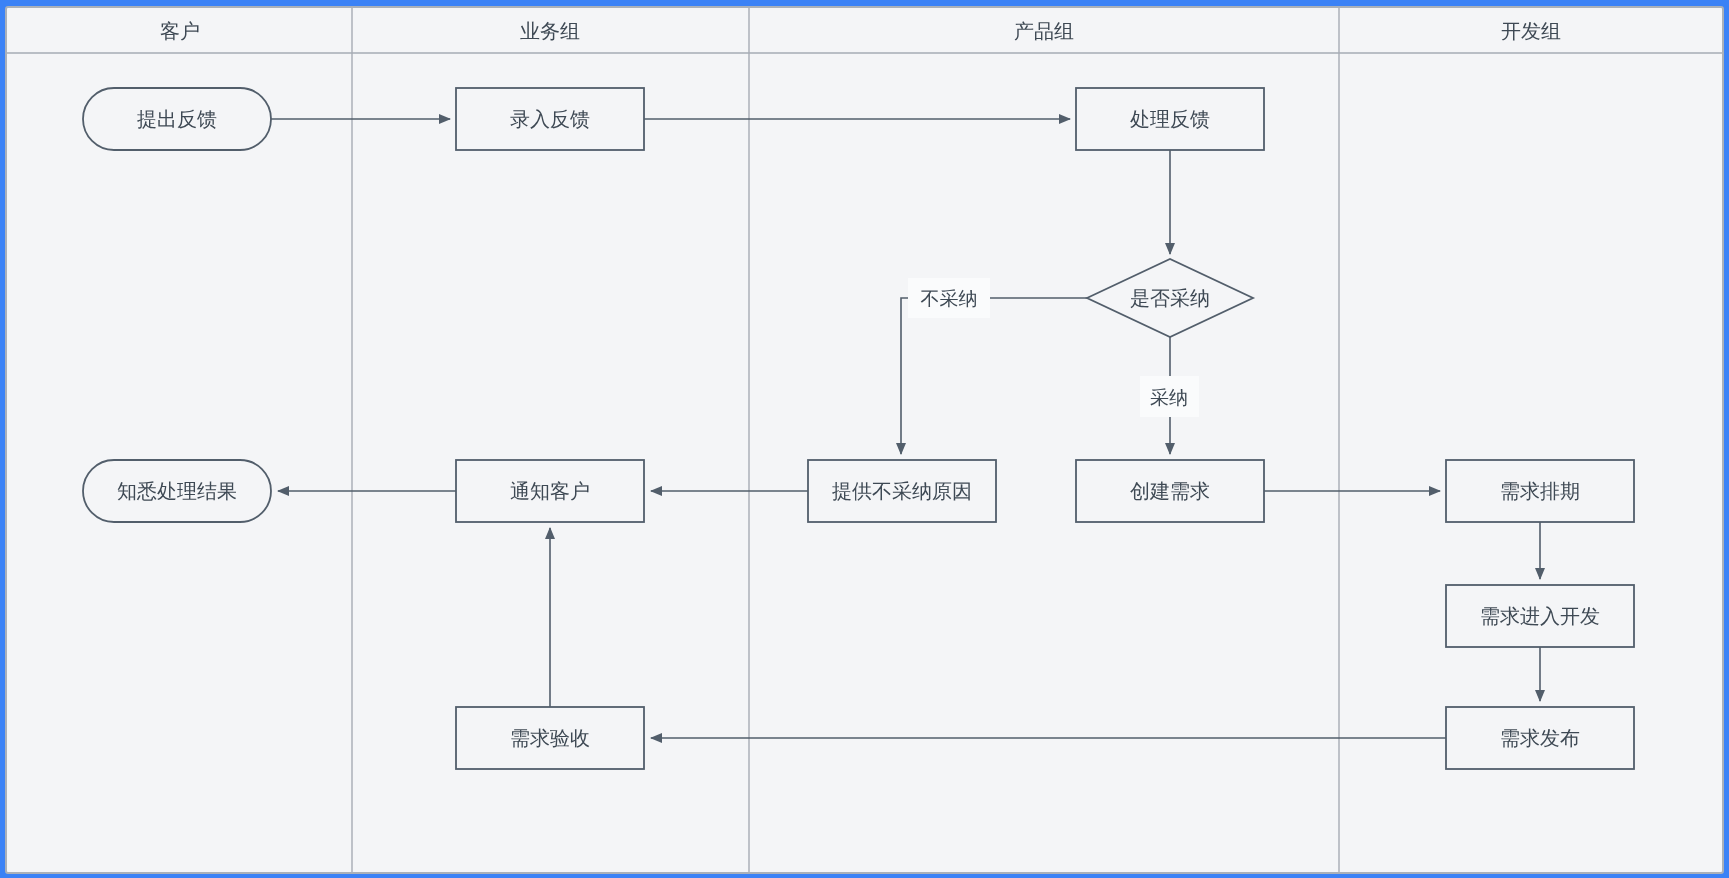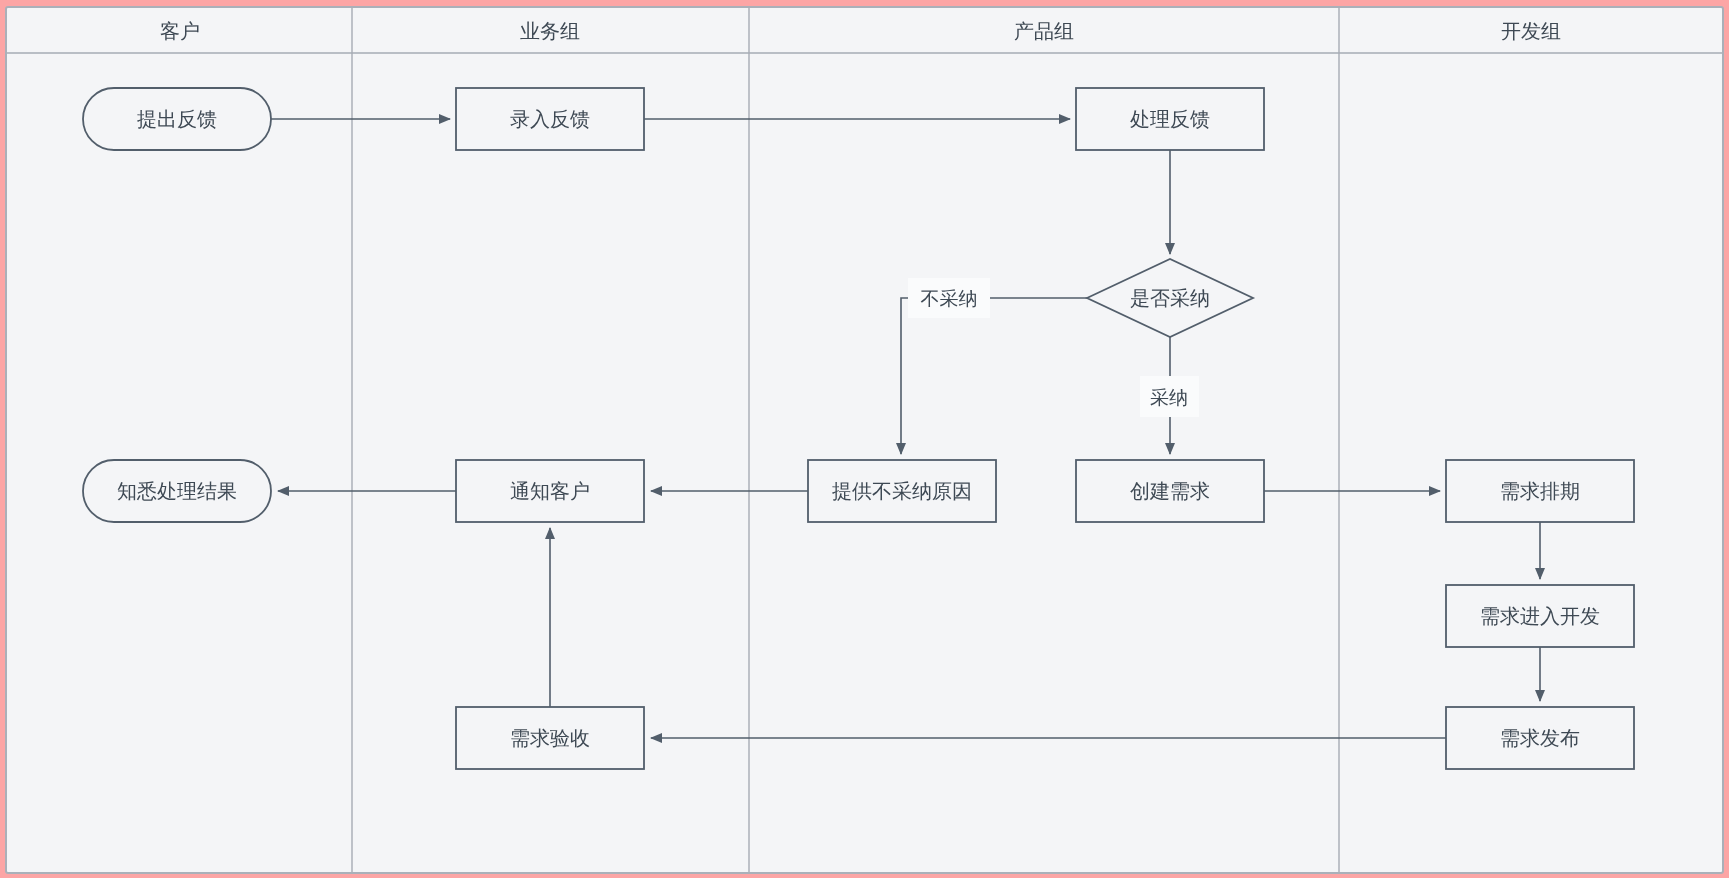--- a/index.html
+++ b/index.html
@@ -6,21 +6,21 @@
     margin: 0;
     padding: 0;
     background: #ffffff;
     font-family: "Liberation Sans", "DejaVu Sans", sans-serif;
   }
   .stage {
     position: relative;
     width: 1729px;
     height: 878px;
     overflow: hidden;
-    background: #fca5a5;
+    background: #3b82f6;
     text-decoration: underline;
   }
   svg { display: block; }
   .lane-cell   { fill: transparent; }
   .frame       { fill: #f4f5f7; stroke: #aab0b9; stroke-width: 2; }
   .lane-line   { stroke: #a6abb4; stroke-width: 1.4; fill: none; }
   .lane-title  { fill: #3e4954; font-size: 20px; text-anchor: middle; }
   .node-shape  { fill: #f4f5f7; stroke: #525e6b; stroke-width: 1.8; }
   .node-label  { fill: #3e4954; font-size: 20px; text-anchor: middle; }
   .edge        { stroke: #525e6b; stroke-width: 1.6; fill: none; }

